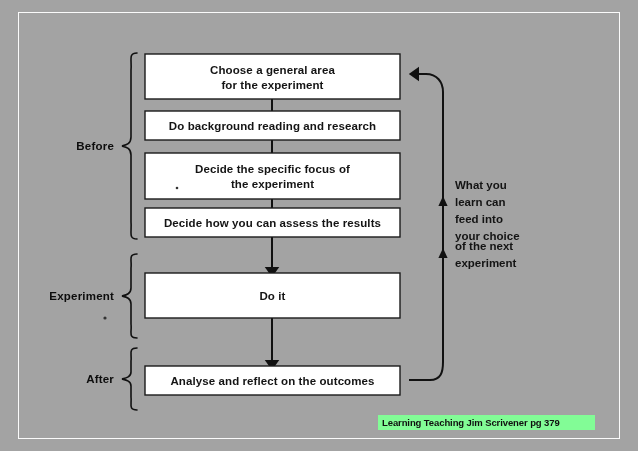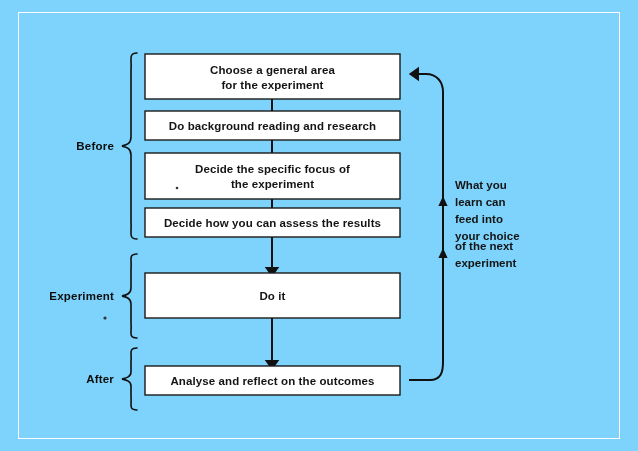--- a/index.html
+++ b/index.html
@@ -13,21 +13,21 @@
     height: 451px;
     font-family: "Liberation Sans", sans-serif;
     overflow: hidden;
     position: relative;
   }
   #page {
     position: absolute;
     left: 0; top: 0;
     width: 638px;
     height: 451px;
-    background: #7dd3fc;
+    background: #a3a3a3;
   }
   
   #page-frame {
     position: absolute;
     left: 18px; top: 12px;
     width: 602px;
     height: 427px;
     border: 1px solid #fbfbfb;
     box-sizing: border-box;
     pointer-events: none;
@@ -219,14 +219,17 @@
 
     <text class="stage-label" x="114" y="150">Before</text>
     <text class="stage-label" x="114" y="300">Experiment</text>
     <text class="stage-label" x="114" y="383">After</text>
 
     <circle class="speck" cx="177" cy="188" r="1.3"></circle>
     <circle class="speck" cx="105" cy="318" r="1.6"></circle>
 
   </svg>
 
+  <div id="credit-banner" style="background: rgb(130, 252, 150);">
+    <span>Learning Teaching Jim Scrivener pg 379</span>
+  </div>
 
 </div>
 
 </body></html>

